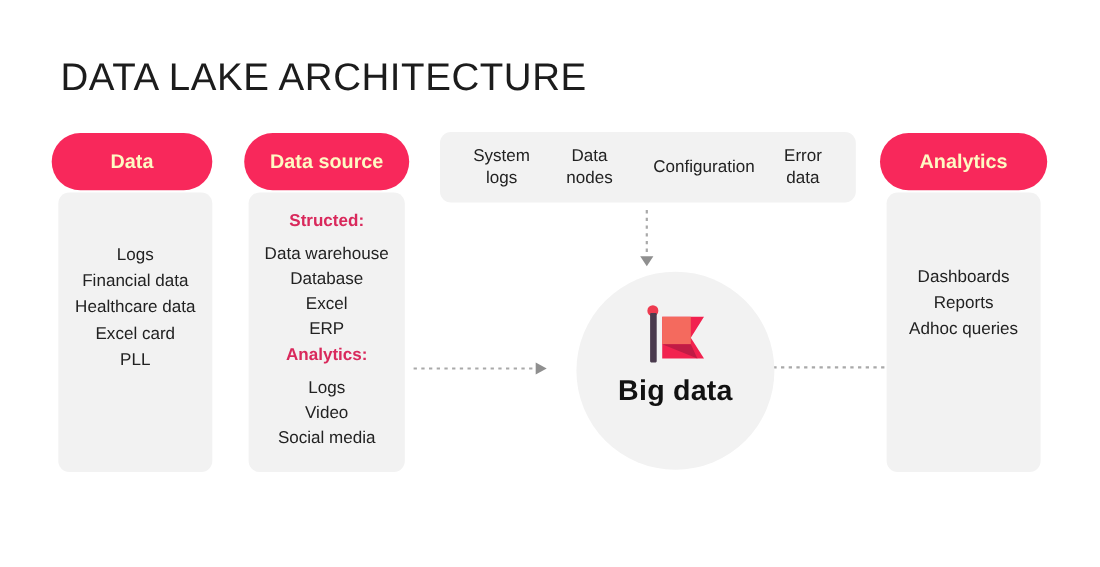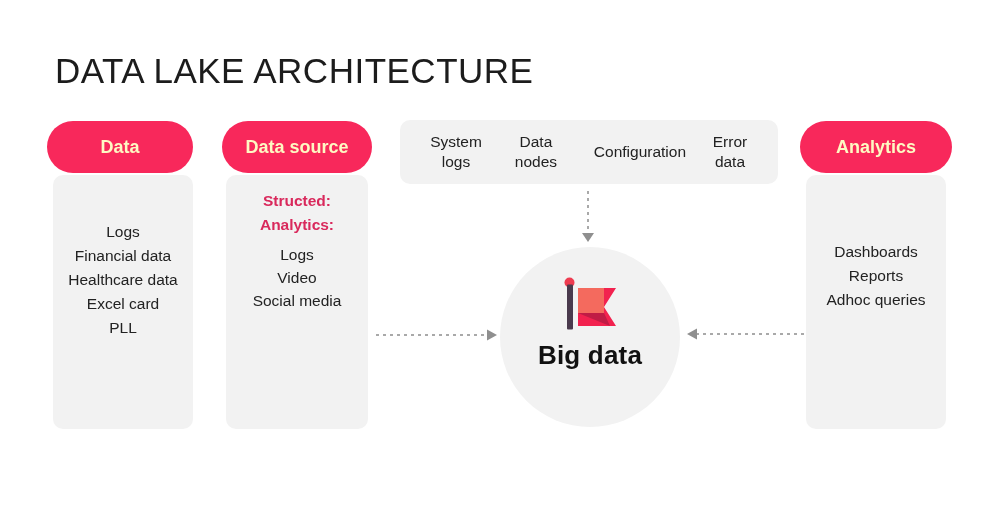--- a/index.html
+++ b/index.html
@@ -49,21 +49,21 @@
     position:absolute;left:400px;top:120px;width:378px;height:64px;border-radius:10px;
     background:var(--panel-gray);display:flex;align-items:center;justify-content:space-between;
     padding:0 24px;box-sizing:border-box;font-size:15.5px;line-height:20px;text-align:center;color:#222;gap:12px;
   }
   .ti-1{width:64px;}
   .ti-2{width:56px;}
   .ti-3{white-space:nowrap;margin-left:10px;}
   .ti-4{width:48px;}
   
   .big-circle{
-    position:absolute;left:500px;top:247px;width:180px;height:180px;border-radius:50%;
+    position:absolute;left:524px;top:247px;width:180px;height:180px;border-radius:50%;
     background:var(--panel-gray);display:flex;flex-direction:column;align-items:center;z-index:1;
   }
   .flag-icon{margin-top:30px;display:block;}
   .big-label{font-size:26px;font-weight:bold;color:#111;margin-top:7px;letter-spacing:.2px;}
   
   .arrows{position:absolute;left:0;top:0;z-index:0;pointer-events:none;}
   .arrows line{stroke:var(--arrow-gray);stroke-width:2;stroke-dasharray:3 4;}
   .arrows polygon{fill:var(--arrowhead-gray);}
 </style>
 </head>
@@ -96,20 +96,26 @@
       <div>Healthcare data</div>
       <div>Excel card</div>
       <div>PLL</div>
     </div>
   </section>
 
   <section>
     <div class="pill pill-source">Data source</div>
     <div class="panel panel-source">
       <div class="group-label">Structed:</div>
+      <div class="group-items">
+        <div>Data warehouse</div>
+        <div>Database</div>
+        <div>Excel</div>
+        <div>ERP</div>
+      </div>
       <div class="group-label">Analytics:</div>
       <div class="group-items">
         <div>Logs</div>
         <div>Video</div>
         <div>Social media</div>
       </div>
     </div>
   </section>
 
   <section class="top-box">

